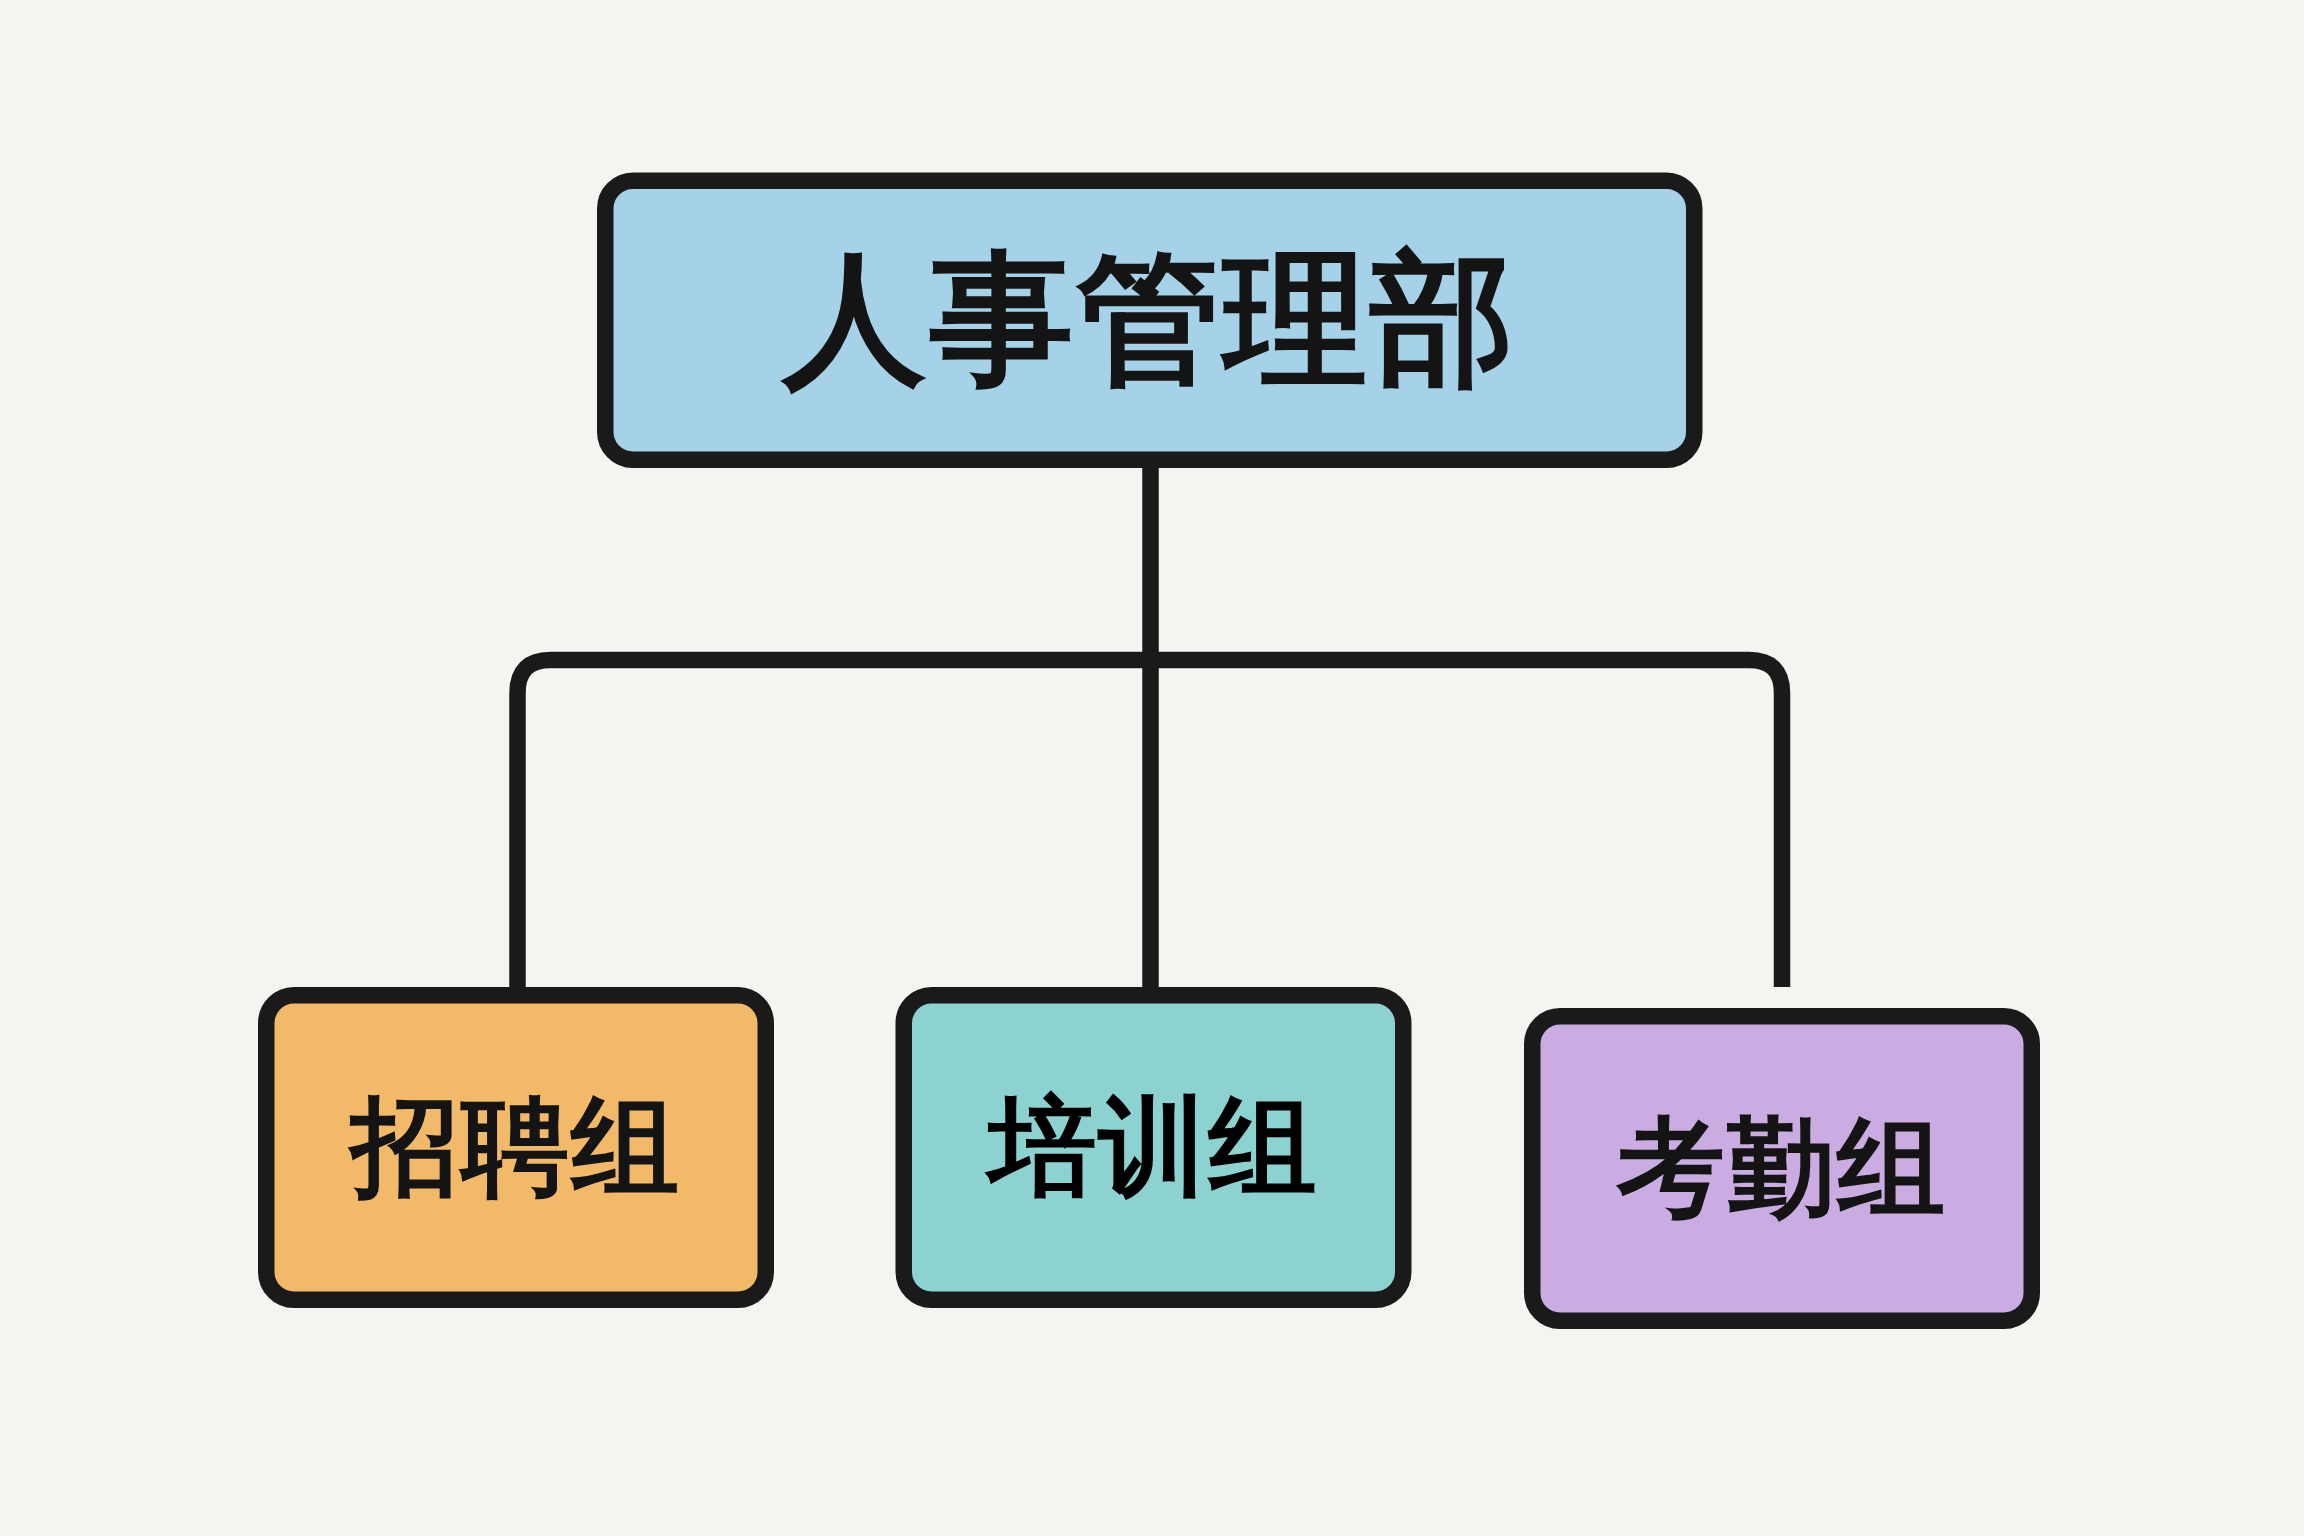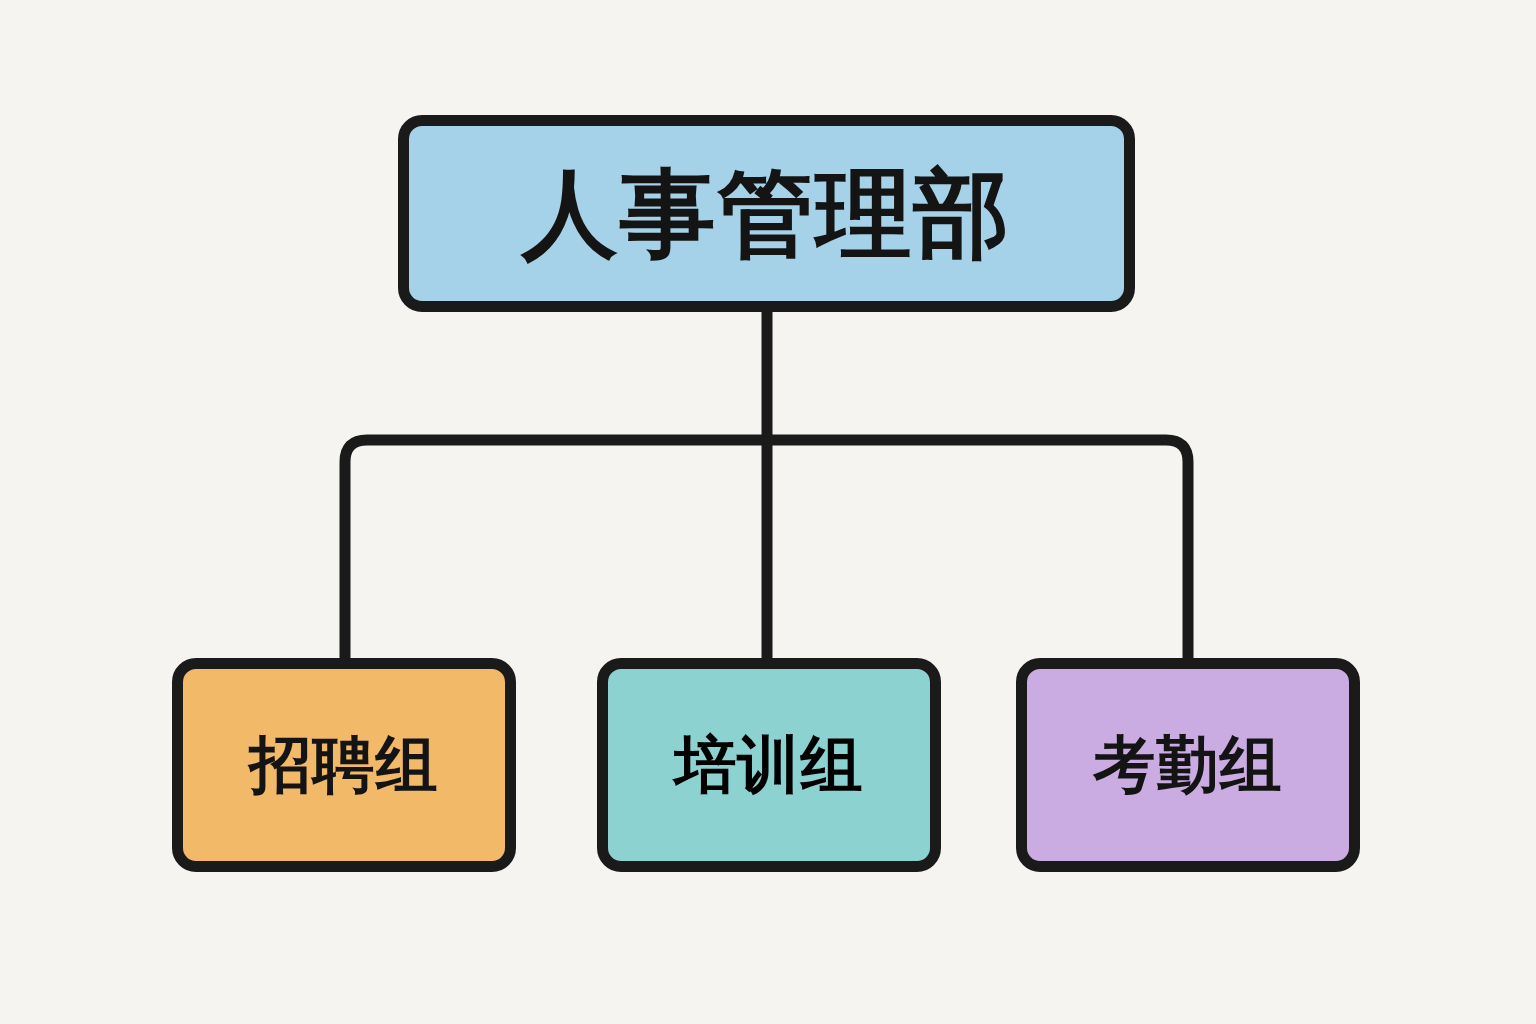--- a/index.html
+++ b/index.html
@@ -55,21 +55,21 @@
     top: 115px;
     width: 737px;
     height: 197px;
     background: #a5d2e8;
   }
   #node-root .node-label {
     font-size: 96px;
   }
   
   .node-child .node-label {
-    font-size: 62px;
+    font-size: 72px;
   }
   #node-child-0 {
     left: 172px;
     top: 658px;
     width: 344px;
     height: 214px;
     background: #f2b968;
   }
   #node-child-1 {
     left: 597px;
@@ -103,17 +103,17 @@
   </div>
 
   <div class="node node-child" id="node-child-0" style="background: rgb(242, 185, 104); border-color: rgb(26, 26, 26);">
     <span class="node-label" style="color: rgb(20, 20, 20);">招聘组</span>
   </div>
 
   <div class="node node-child" id="node-child-1" style="background: rgb(140, 210, 208); border-color: rgb(26, 26, 26);">
     <span class="node-label" style="color: #000000;">培训组</span>
   </div>
 
-  <div class="node node-child" id="node-child-2" style="background: rgb(203, 172, 226); border-color: rgb(26, 26, 26);">
+  <div class="node node-child" id="node-child-2" style="background: rgb(203, 172, 226); border-color: rgb(26, 26, 26); margin-top: 14px;">
     <span class="node-label" style="color: rgb(20, 20, 20);">考勤组</span>
   </div>
 
 </div>
 
 </body></html>

